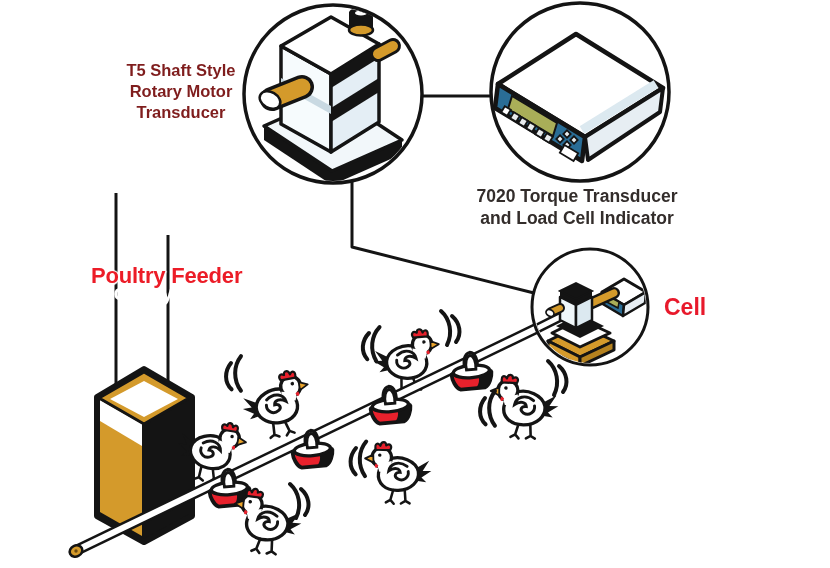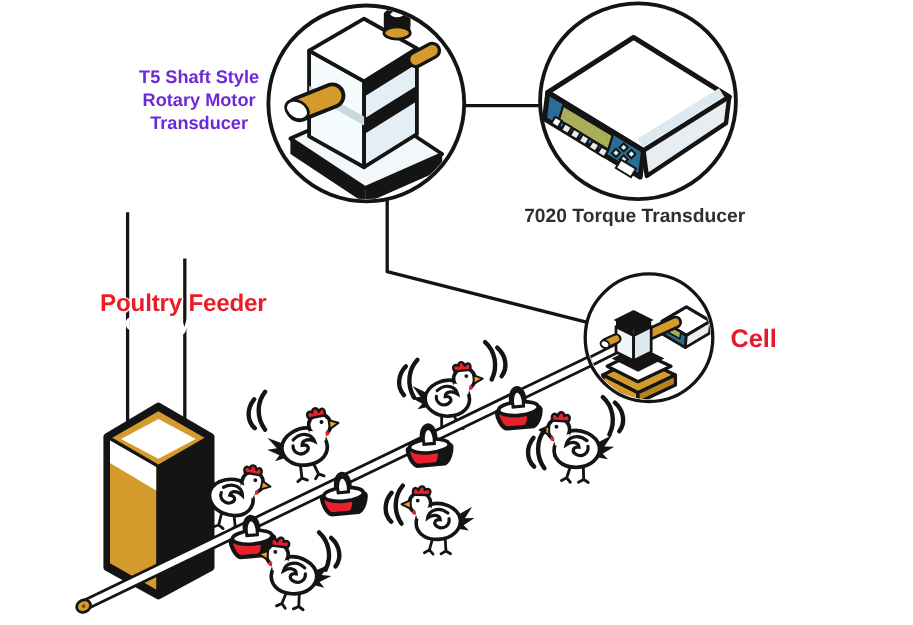--- a/index.html
+++ b/index.html
@@ -2,21 +2,21 @@
 <html><head>
 <meta charset="utf-8">
 <style>
   html,body{margin:0;padding:0;background:#fff;}
   .stage{position:relative;width:830px;height:568px;background:#ffffff;overflow:hidden;
          font-family:"Liberation Sans",sans-serif;}
   .scene{position:absolute;left:0;top:0;}
   .lbl{position:absolute;font-weight:bold;white-space:nowrap;}
   .lbl div{margin:0;padding:0;}
   .t5-label{left:96px;top:60px;width:170px;text-align:center;font-size:16.5px;line-height:21px;
-            color:#6d28d9;}
+            color:#7f1d1d;}
   .t5-label .halo{text-shadow:0 0 2px #fff,1px 1px 1px #fff,-1px -1px 1px #fff;}
   .t5-label .boxed{background:#ffffff;padding:0 5px;border-radius:3px;display:inline-block;}
   .l9850-label{left:412px;top:185px;width:330px;text-align:center;font-size:17.5px;
                line-height:22px;color:#332d2b;}
   .pf-label{left:91px;top:263px;font-size:22px;letter-spacing:-0.2px;color:#ec1c27;
             text-shadow:0 0 2px #fff,1.5px 0 1px #fff,-1.5px 0 1px #fff,0 1.5px 1px #fff,0 -1.5px 1px #fff;}
   .pf-echo{left:99px;top:280px;font-size:22px;letter-spacing:-0.2px;color:#ffffff;}
   .motor-label{left:664px;top:294px;font-size:23px;color:#e8192b;}
 </style>
 </head>
@@ -205,19 +205,20 @@
 </svg>
 
   <div class="lbl t5-label">
     <div class="halo">T5 Shaft Style</div>
     <div><span class="boxed">Rotary Motor</span></div>
     <div><span class="boxed">Transducer</span></div>
   </div>
 
   <div class="lbl l9850-label">
     <div>7020 Torque Transducer</div>
+    <div>and Load Cell Indicator</div>
   </div>
 
   <div class="lbl pf-echo">Poultry Feeder</div>
   <div class="lbl pf-label">Poultry Feeder</div>
 
   <div class="lbl motor-label">Cell</div>
 </div>
 
 </body></html>

